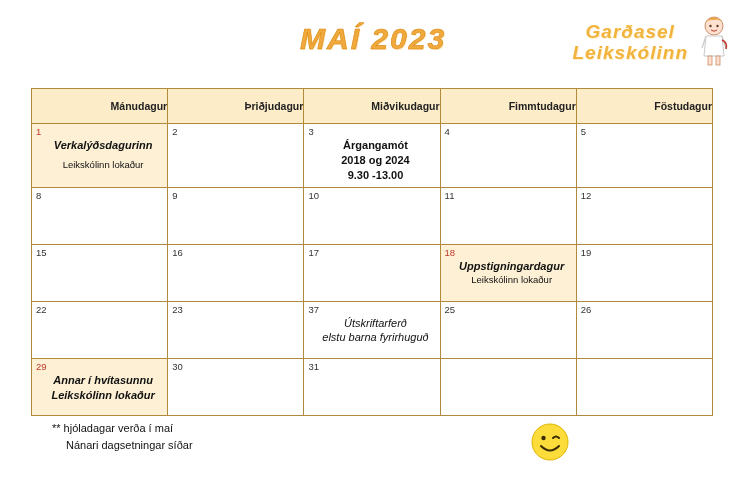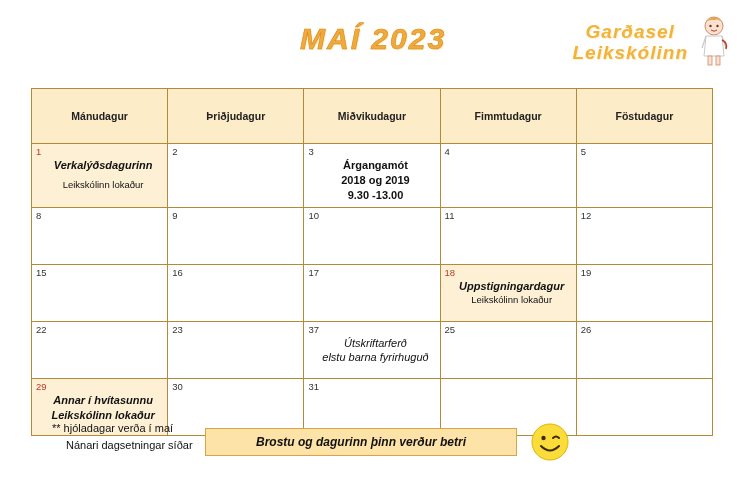--- a/index.html
+++ b/index.html
@@ -66,22 +66,22 @@
     border-collapse: collapse;
     table-layout: fixed;
   }
   .calendar th {
     background: #fdecc8;
     border: 1px solid #b28b3a;
     height: 18px;
     font-size: 10.5px;
     font-weight: bold;
     color: #222;
-    text-align: center;
-    padding: 18px 0;
+    text-align: right;
+    padding: 8px 0;
   }
   .calendar td {
     border: 1px solid #b28b3a;
     height: 56px;
     vertical-align: top;
     padding: 0;
     position: relative;
     background: #ffffff;
   }
   .calendar td.shaded {
@@ -211,21 +211,21 @@
           <div class="ev-sub">Leikskólinn lokaður</div>
         </div>
       </td>
       <td>
         <span class="daynum">2</span>
       </td>
       <td>
         <span class="daynum">3</span>
         <div class="cell-body">
           <div class="ev-bold">Árgangamót</div>
-          <div class="ev-bold">2018 og 2019</div>
+          <div class="ev-bold">2018 og 2024</div>
           <div class="ev-bold">9.30 -13.00</div>
         </div>
       </td>
       <td>
         <span class="daynum">4</span>
       </td>
       <td>
         <span class="daynum">5</span>
       </td>
     </tr>
@@ -315,23 +315,20 @@
     </tr>
   </tbody>
 </table>
 
 <div class="footer">
   <div class="footer-notes">
     <div>** hjóladagar verða í maí</div>
     <div class="line2">Nánari dagsetningar síðar</div>
   </div>
 
-  <div class="slogan">
-    <span>Brostu og dagurinn þinn verður betri</span>
-  </div>
 
   <svg class="smiley" viewBox="0 0 40 40">
     <circle cx="20" cy="20" r="18" fill="#fbdc3b" stroke="#e0b400" stroke-width="1"></circle>
     <circle cx="13.5" cy="16" r="2.2" fill="#3a2b00"></circle>
     <path d="M23 16 q3 -3 6 0" stroke="#3a2b00" stroke-width="2" fill="none" stroke-linecap="round"></path>
     <path d="M11 24 q9 9 18 0" stroke="#3a2b00" stroke-width="2" fill="none" stroke-linecap="round"></path>
   </svg>
 </div>
 
 </body></html>

